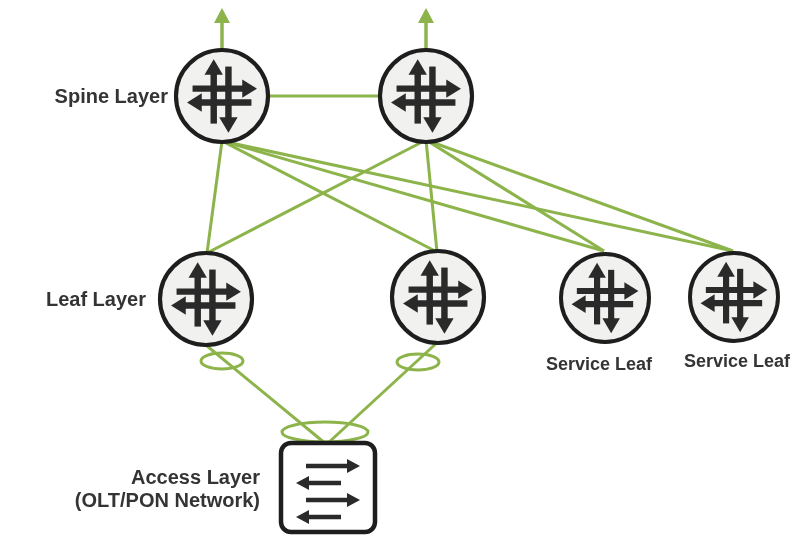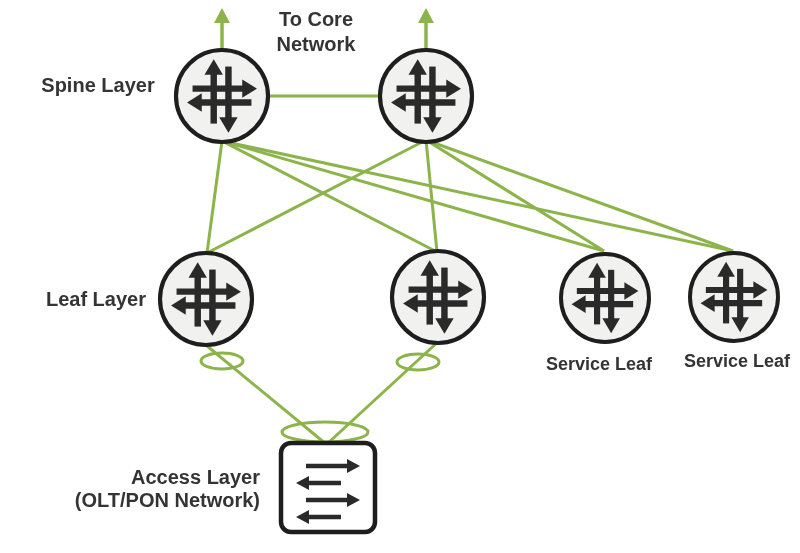--- a/index.html
+++ b/index.html
@@ -3,21 +3,21 @@
 <meta charset="utf-8">
 <style>
   html,body{margin:0;padding:0;background:#ffffff;}
   .stage{
     position:relative;width:800px;height:553px;overflow:hidden;background:#ffffff;
     font-family:"Liberation Sans","DejaVu Sans",sans-serif;
   }
   .stage svg{position:absolute;left:0;top:0;}
   .lbl{position:absolute;font-weight:700;color:#343434;white-space:nowrap;}
   .lbl-core   {left:250px;top:7px;  width:132px;text-align:center;font-size:20px;line-height:1.25;}
-  .lbl-spine  {left:28px; top:74px; width:140px;text-align:center; font-size:20px;}
+  .lbl-spine  {left:28px; top:85px; width:140px;text-align:right; font-size:20px;}
   .lbl-leaf   {left:18px; top:288px;width:128px;text-align:right; font-size:20px;}
   .lbl-sleaf1 {left:518px;top:354px;width:162px;text-align:center;font-size:18px;}
   .lbl-sleaf2 {left:656px;top:351px;width:162px;text-align:center;font-size:18px;}
   .lbl-access {left:14px; top:466px;width:246px;text-align:right;font-size:20px;line-height:1.15;}
 </style>
 </head>
 <body>
 
 <div class="stage">
 
@@ -130,24 +130,20 @@
           <line x1="25" y1="40" x2="60" y2="40" stroke="#2A2A2A" stroke-width="4.5"></line>
           <polygon points="15,40 28,33 28,47" fill="#2A2A2A"></polygon>
           <line x1="25" y1="57" x2="69" y2="57" stroke="#2A2A2A" stroke-width="4.5"></line>
           <polygon points="79,57 66,50 66,64" fill="#2A2A2A"></polygon>
           <line x1="25" y1="74" x2="60" y2="74" stroke="#2A2A2A" stroke-width="4.5"></line>
           <polygon points="15,74 28,67 28,81" fill="#2A2A2A"></polygon>
         </g>
       </g>
     </svg>
 
-  <div class="lbl lbl-core">
-    <div>To Core</div>
-    <div>Network</div>
-  </div>
 
   <div class="lbl lbl-spine">Spine Layer</div>
   <div class="lbl lbl-leaf">Leaf Layer</div>
   <div class="lbl lbl-sleaf1">Service Leaf</div>
   <div class="lbl lbl-sleaf2">Service Leaf</div>
 
   <div class="lbl lbl-access">
     <div>Access Layer</div>
     <div>(OLT/PON Network)</div>
   </div>

